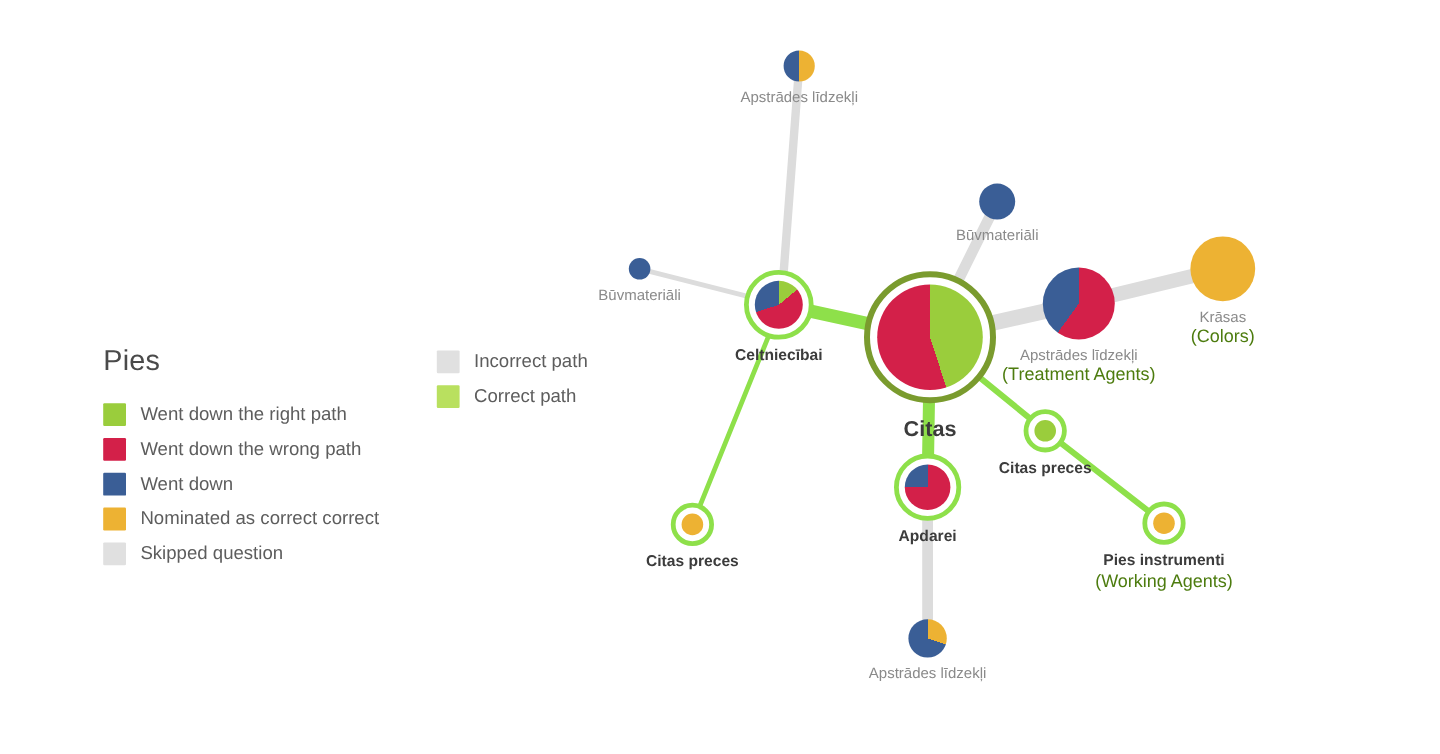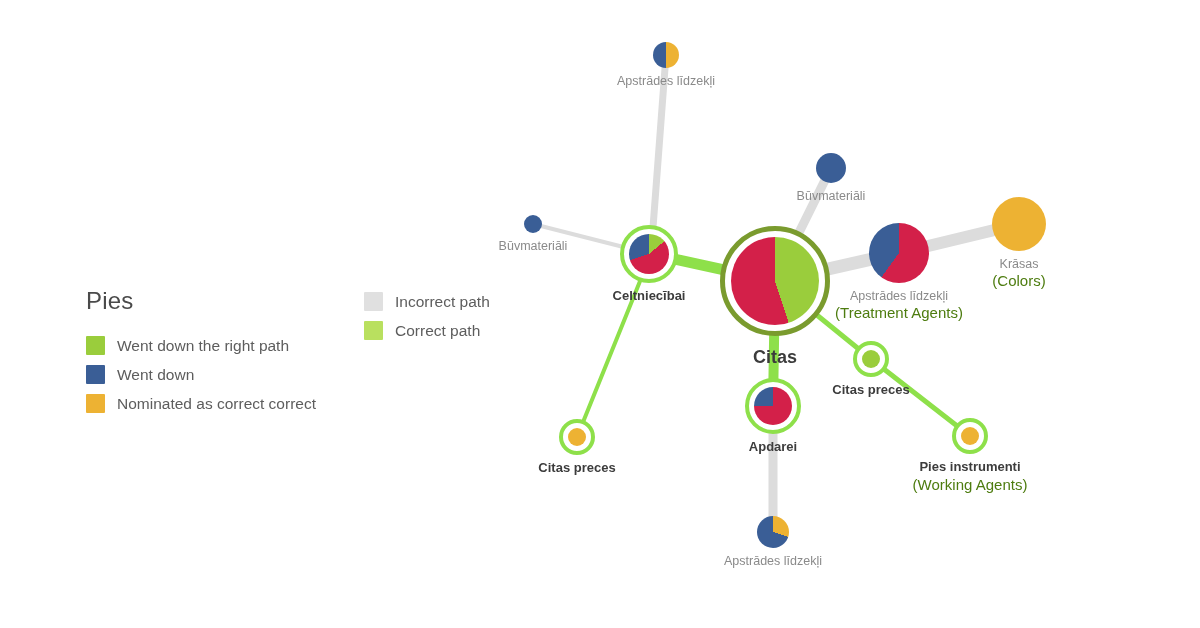--- a/index.html
+++ b/index.html
@@ -107,26 +107,34 @@
 <div class="legend">
 
   <div class="legend-col">
     <div class="legend-title">Pies</div>
     <div id="legend-pies-rows">
         <div class="legend-row">
           <span class="swatch" style="background: rgb(154, 205, 60);"></span>
           <span class="legend-label">Went down the right path</span>
         </div>
         <div class="legend-row">
+          <span class="swatch" style="background: rgb(211, 32, 73);"></span>
+          <span class="legend-label">Went down the wrong path</span>
+        </div>
+        <div class="legend-row">
           <span class="swatch" style="background: rgb(58, 94, 150);"></span>
           <span class="legend-label">Went down</span>
         </div>
         <div class="legend-row">
           <span class="swatch" style="background: rgb(237, 178, 51);"></span>
           <span class="legend-label">Nominated as correct correct</span>
+        </div>
+        <div class="legend-row">
+          <span class="swatch" style="background: rgb(224, 224, 224);"></span>
+          <span class="legend-label">Skipped question</span>
         </div>
       </div>
   </div>
 
   <div class="legend-col lines">
     <div id="legend-lines-rows">
         <div class="legend-row">
           <span class="swatch" style="background: rgb(224, 224, 224);"></span>
           <span class="legend-label">Incorrect path</span>
         </div>

